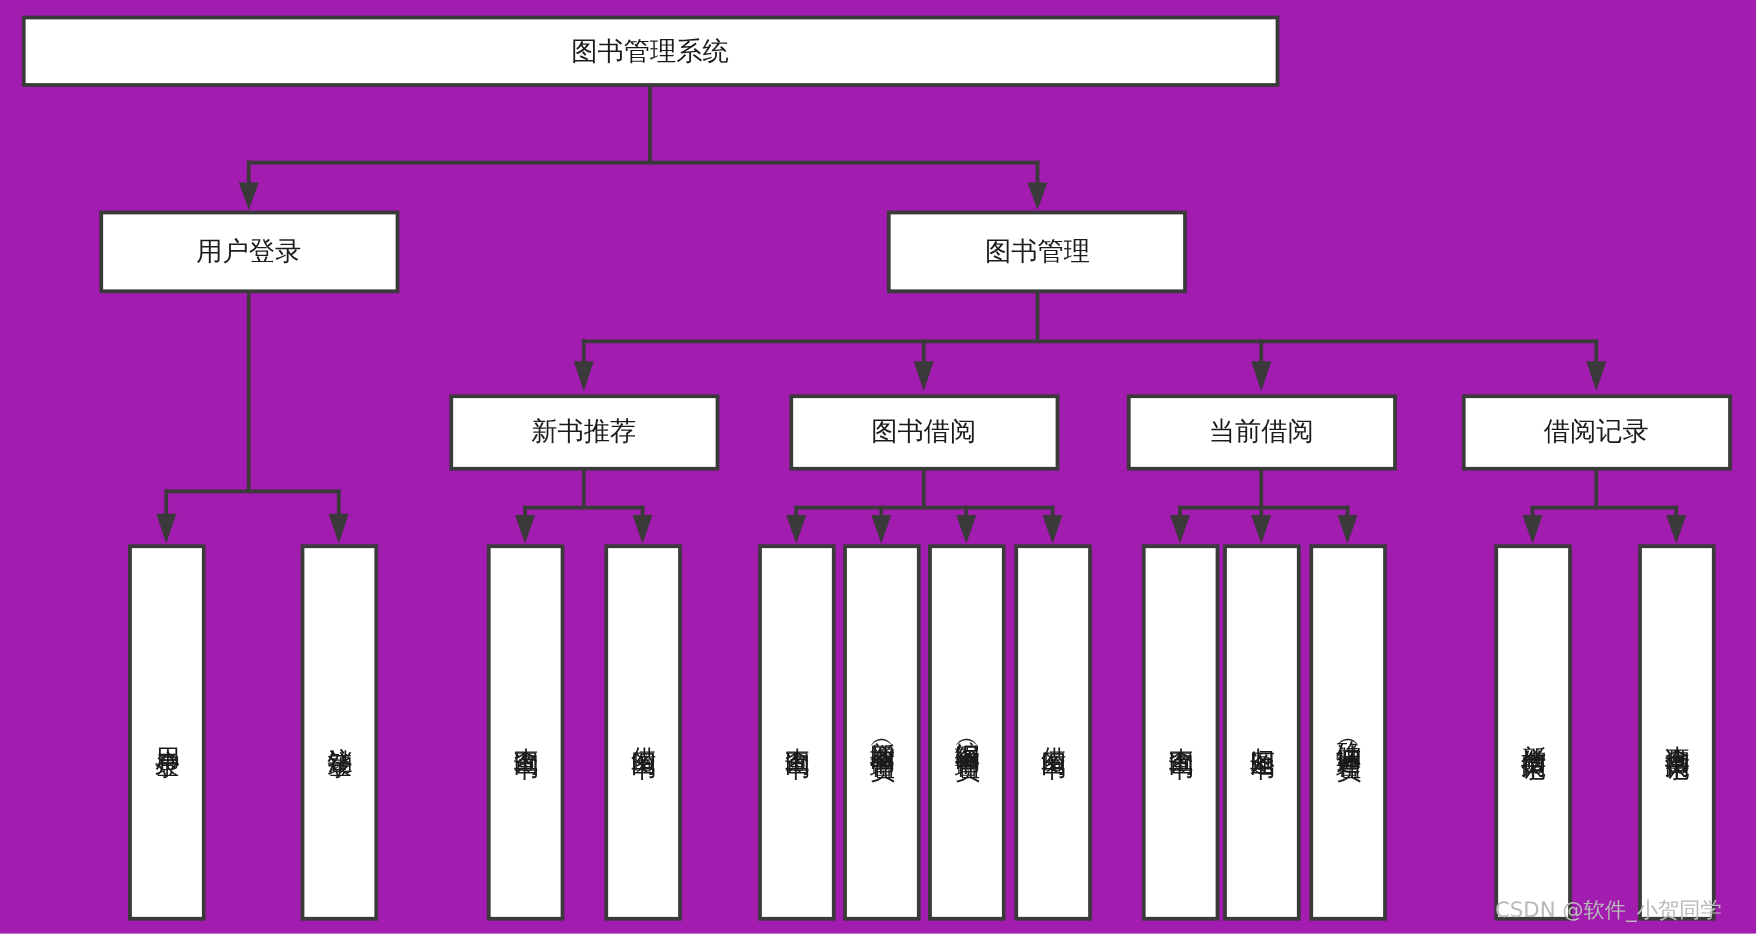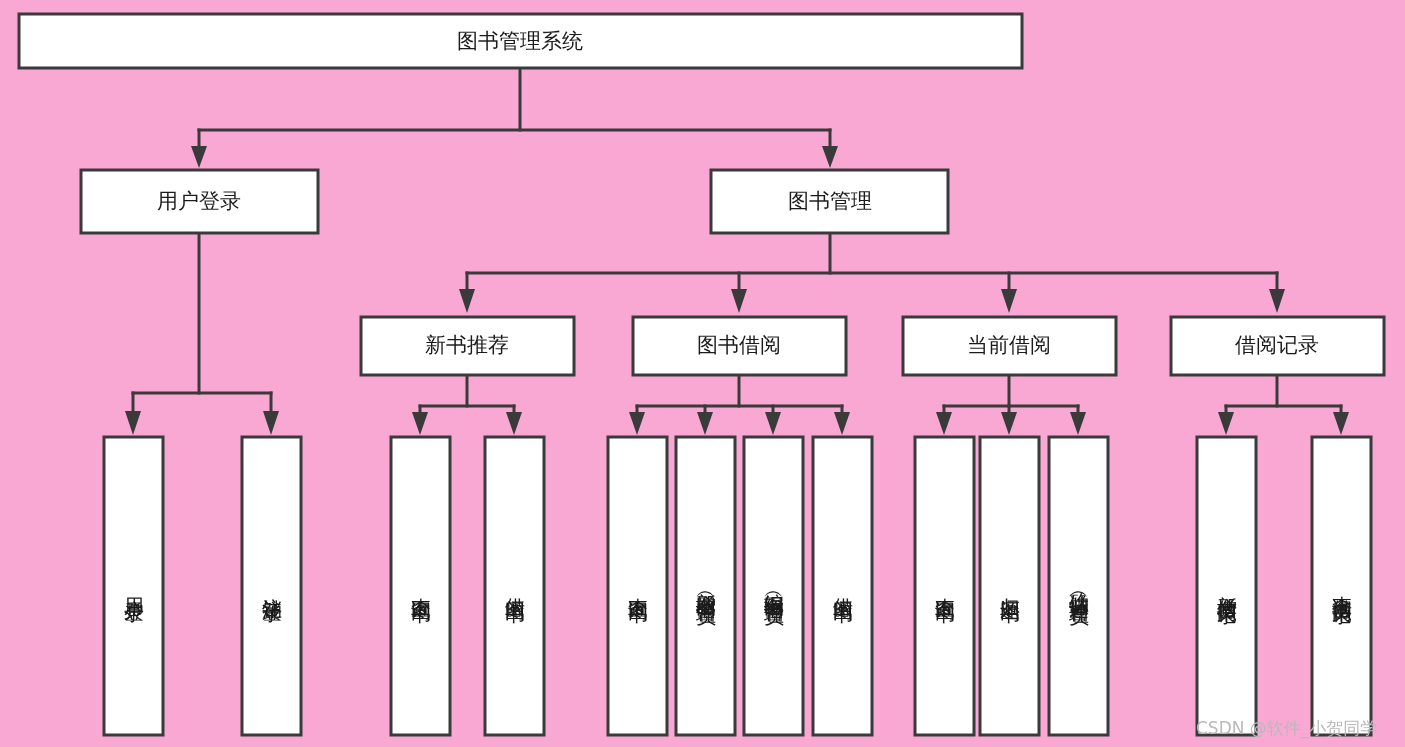--- a/index.html
+++ b/index.html
@@ -11,21 +11,21 @@
   body {
     width: 1405px;
     height: 747px;
     font-family: "DejaVu Sans", "Liberation Sans", sans-serif;
     overflow: hidden;
   }
   #diagram-root {
     position: relative;
     width: 1405px;
     height: 747px;
-    background: #f9a8d4;
+    background: #a21caf;
   }
   svg#flowchart {
     display: block;
     width: 1405px;
     height: 747px;
   }
   .node-rect {
     fill: #ffffff;
     stroke: #3a3a3a;
     stroke-width: 3;

